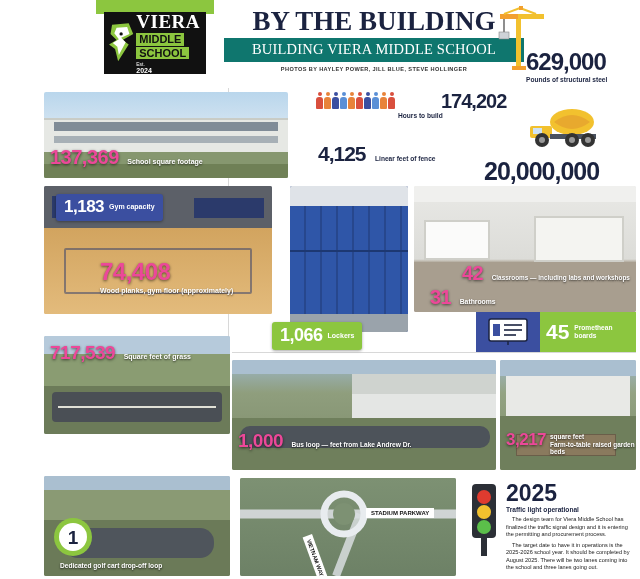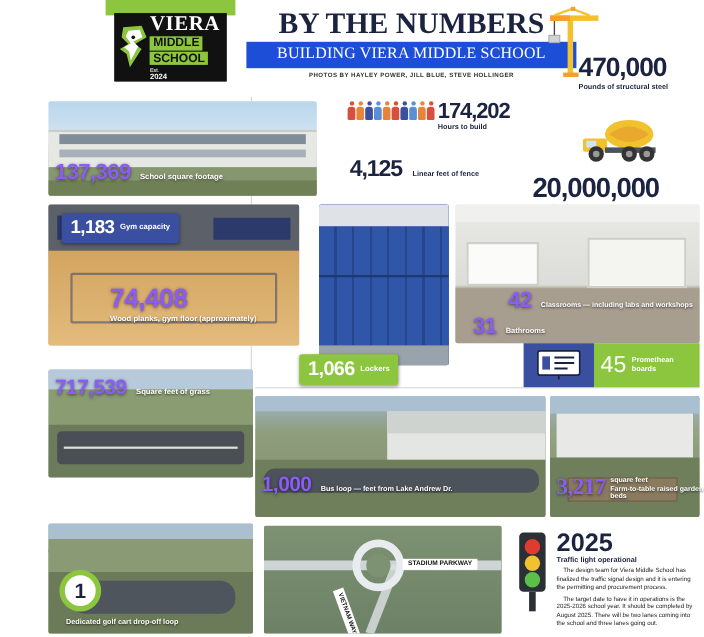--- a/index.html
+++ b/index.html
@@ -15,35 +15,35 @@
 
   
   .photo { position:absolute; overflow:hidden; border-radius:2px; }
   .stat-chip {
     position:absolute; display:flex; align-items:center;
     background:#3b4fa0; color:#fff; padding:3px 8px 4px 8px;
     border-radius:3px; box-shadow:0 1px 3px rgba(0,0,0,.35);
   }
   .stat-chip .num { font-weight:bold; letter-spacing:-0.5px; }
   .stat-chip .lbl { color:#fff; font-size:7px; margin-left:5px; line-height:1.1; font-weight:bold;}
-  .white-num { color:#8b5cf6; font-weight:bold; letter-spacing:-0.5px; text-shadow:0 1px 3px rgba(0,0,0,.6); }
+  .white-num { color:#ec4899; font-weight:bold; letter-spacing:-0.5px; text-shadow:0 1px 3px rgba(0,0,0,.6); }
   .lbl-dark { color:#1b2340; font-size:7.5px; font-weight:bold; }
   .num-dark { color:#1b2340; font-weight:bold; letter-spacing:-1px; }
 
   
   #header-band { position:absolute; left:0; top:0; width:640px; height:88px; background:#ffffff; }
   #left-green-bar { position:absolute; left:96px; top:0; width:118px; height:14px; background:#8cc63f; }
   #logo-box {
     position:absolute; left:104px; top:12px; width:102px; height:62px;
     background:#111; border:2px solid #111; display:flex; align-items:center; justify-content:center;
   }
   #logo-inner { width:100%; height:100%; display:flex; align-items:center; }
   #title-block { position:absolute; left:224px; top:8px; width:300px; text-align:center; }
   #main-title { font-family:"Liberation Serif", serif; font-weight:bold; font-size:27px; color:#1b2340; letter-spacing:0px; line-height:1; }
-  #subtitle-bar { margin-top:3px; background:#1d4ed8; color:#fff; font-family:"Liberation Serif", serif; font-size:14.5px; padding:3px 0 4px; letter-spacing:0.2px;}
+  #subtitle-bar { margin-top:3px; background:#0f766e; color:#fff; font-family:"Liberation Serif", serif; font-size:14.5px; padding:3px 0 4px; letter-spacing:0.2px;}
   #photo-credit { margin-top:4px; font-size:5.6px; color:#333; letter-spacing:0.4px; font-weight:bold; }
 
   
   #v-divider { position:absolute; left:228px; top:88px; width:1px; height:300px; background:#d8d8d8; }
   #h-divider { position:absolute; left:232px; top:352px; width:404px; height:1px; background:#d8d8d8; }
 
   
   .people-row { position:absolute; display:flex; gap:1px; }
   .person { width:7px; height:17px; position:relative; }
   .person .head { position:absolute; left:1.5px; top:0; width:4px; height:4px; border-radius:50%; }
@@ -85,21 +85,21 @@
           <div style="font-family:'Liberation Serif',serif; font-weight:bold; color:#fff; font-size:19px; line-height:1; letter-spacing:0.5px;">VIERA</div>
           <div style="background:#8cc63f; color:#111; font-weight:bold; font-size:11px; line-height:1.15; padding:0 3px; margin-top:2px; width:fit-content;">MIDDLE</div>
           <div style="background:#8cc63f; color:#111; font-weight:bold; font-size:11px; line-height:1.15; padding:0 3px; margin-top:1px; width:fit-content;">SCHOOL</div>
           <div style="color:#fff; font-size:5px; margin-top:2px;">Est.</div>
           <div style="color:#fff; font-size:7px; font-weight:bold;">2024</div>
         </div>
       </div>
     </div>
 
     <div id="title-block">
-      <div id="main-title" class="sec-title">BY THE NUMBERS</div>
+      <div id="main-title" class="sec-title">BY THE BUILDING</div>
       <div id="subtitle-bar">BUILDING VIERA MIDDLE SCHOOL</div>
       <div id="photo-credit">PHOTOS BY HAYLEY POWER, JILL BLUE, STEVE HOLLINGER</div>
     </div>
 
     <svg id="crane" viewBox="0 0 60 66">
       <rect x="26" y="10" width="5" height="54" fill="#f2c12e"></rect>
       <rect x="22" y="60" width="14" height="4" fill="#f2a02e"></rect>
       <rect x="10" y="8" width="44" height="5" fill="#f2c12e"></rect>
       <polygon points="10,8 28,8 28,13 10,13" fill="#f2a02e"></polygon>
       <line x1="14" y1="13" x2="14" y2="26" stroke="#444" stroke-width="1.2"></line>
@@ -107,21 +107,21 @@
       <line x1="46" y1="8" x2="30" y2="2" stroke="#f2c12e" stroke-width="2"></line>
       <line x1="14" y1="8" x2="30" y2="2" stroke="#f2c12e" stroke-width="2"></line>
       <rect x="29" y="0" width="4" height="4" fill="#f2a02e"></rect>
     </svg>
   </div>
 
   <div id="v-divider"></div>
   <div id="h-divider"></div>
 
   <div style="position:absolute; left:526px; top:48px; width:110px;">
-    <div class="num-dark" style="font-size:24px;">470,000</div>
+    <div class="num-dark" style="font-size:24px;">629,000</div>
     <div class="lbl-dark" style="font-size:6.6px;">Pounds of structural steel</div>
   </div>
 
   <div class="people-row" style="left:316px; top:92px;">
     <div class="person">
         <div class="head" style="background:#d94f3d"></div>
         <div class="body" style="background:#d94f3d"></div>
       </div>
     <div class="person">
         <div class="head" style="background:#e8833a"></div>
@@ -154,21 +154,21 @@
     <div class="person">
         <div class="head" style="background:#e8833a"></div>
         <div class="body" style="background:#e8833a"></div>
       </div>
     <div class="person">
         <div class="head" style="background:#d94f3d"></div>
         <div class="body" style="background:#d94f3d"></div>
       </div>
   </div>
   <div style="position:absolute; left:398px; top:90px;">
-    <div class="num-dark" style="font-size:20px;">174,202</div>
+    <div class="num-dark" style="font-size:20px;margin-left:43px;">174,202</div>
     <div class="lbl-dark" style="font-size:6.6px; margin-top:-1px;">Hours to build</div>
   </div>
 
   <svg id="mixer" viewBox="0 0 72 44">
     <rect x="2" y="22" width="22" height="12" rx="2" fill="#f2c12e"></rect>
     <rect x="5" y="24" width="9" height="6" fill="#cfe3f5"></rect>
     <ellipse cx="44" cy="18" rx="22" ry="13" fill="#f2c12e"></ellipse>
     <path d="M26 18 q18 -14 36 0 q-18 14 -36 0" fill="#e8a92e"></path>
     <rect x="22" y="30" width="46" height="5" fill="#4a5260"></rect>
     <circle cx="14" cy="36" r="7" fill="#333"></circle>
@@ -248,21 +248,21 @@
     <svg width="44" height="30" viewBox="0 0 44 30">
       <rect x="3" y="2" width="38" height="22" rx="2" fill="#ffffff" stroke="#1b2340" stroke-width="1.5"></rect>
       <line x1="18" y1="8" x2="36" y2="8" stroke="#1b2340" stroke-width="1.6"></line>
       <line x1="18" y1="13" x2="36" y2="13" stroke="#1b2340" stroke-width="1.6"></line>
       <line x1="18" y1="18" x2="30" y2="18" stroke="#1b2340" stroke-width="1.6"></line>
       <rect x="7" y="7" width="7" height="12" fill="#3b4fa0"></rect>
       <line x1="22" y1="24" x2="22" y2="28" stroke="#1b2340" stroke-width="1.5"></line>
     </svg>
   </div>
   <div style="position:absolute; left:540px; top:312px; width:96px; height:40px; background:#8cc63f; color:#fff; display:flex; align-items:center; padding-left:6px;">
-    <span style="font-size:21px; font-weight:normal;">45</span>
+    <span style="font-size:21px; font-weight:bold;">45</span>
     <span style="font-size:6.6px; font-weight:bold; margin-left:5px; line-height:1.15;">Promethean boards</span>
   </div>
 
   <div class="photo" style="left:44px; top:336px; width:186px; height:98px; background:linear-gradient(#9fb8c9 0%, #b9c6b2 22%, #7e8f6a 100%);">
     <div style="position:absolute; left:0; top:0; width:100%; height:18px; background:#b6cadb;"></div>
     <div style="position:absolute; left:0; top:18px; width:100%; height:32px; background:#8a9c72;"></div>
     <div style="position:absolute; left:0; top:50px; width:100%; height:48px; background:#6c7b59;"></div>
     <div style="position:absolute; left:8px; top:56px; width:170px; height:30px; background:#4a4f55; border-radius:4px;"></div>
     <div style="position:absolute; left:14px; top:70px; width:158px; height:2px; background:#e0e0d6;"></div>
   </div>
@@ -302,21 +302,21 @@
     <span style="color:#fff; font-size:6.6px; font-weight:bold; margin-left:4px; text-shadow:0 1px 2px rgba(0,0,0,.7);">Bus loop — feet from Lake Andrew Dr.</span>
   </div>
 
   <div class="photo" style="left:500px; top:360px; width:136px; height:110px; background:linear-gradient(#9fb7c7 0%, #93a383 30%, #7d8b66 100%);">
     <div style="position:absolute; left:0; top:0; width:100%; height:16px; background:#aabfd0;"></div>
     <div style="position:absolute; left:6px; top:16px; width:124px; height:40px; background:#e8e9e6;"></div>
     <div style="position:absolute; left:0; top:56px; width:100%; height:54px; background:#6f7f5c;"></div>
     <div style="position:absolute; left:16px; top:74px; width:100px; height:22px; background:#8a7a5e; border:1px solid #6a5e49;"></div>
   </div>
   <div style="position:absolute; left:506px; top:430px; display:flex; align-items:flex-start;">
-    <span class="white-num" style="font-size:21px;font-family:Liberation Serif, serif;">3,217</span>
+    <span class="white-num" style="font-size:17px;">3,217</span>
     <span style="color:#fff; font-size:6.4px; font-weight:bold; margin-left:4px; text-shadow:0 1px 2px rgba(0,0,0,.7); line-height:1.2; white-space:pre-line; margin-top:3px;">square feet
 Farm-to-table raised garden beds</span>
   </div>
 
   <div class="photo" style="left:44px; top:476px; width:186px; height:100px; background:linear-gradient(#9db7c8 0%, #8fa07e 28%, #73835f 100%);">
     <div style="position:absolute; left:0; top:0; width:100%; height:14px; background:#aabfd0;"></div>
     <div style="position:absolute; left:0; top:14px; width:100%; height:30px; background:#8a9a74;"></div>
     <div style="position:absolute; left:0; top:44px; width:100%; height:56px; background:#6b7a58;"></div>
     <div style="position:absolute; left:20px; top:52px; width:150px; height:30px; background:#4f555c; border-radius:14px;"></div>
   </div>

